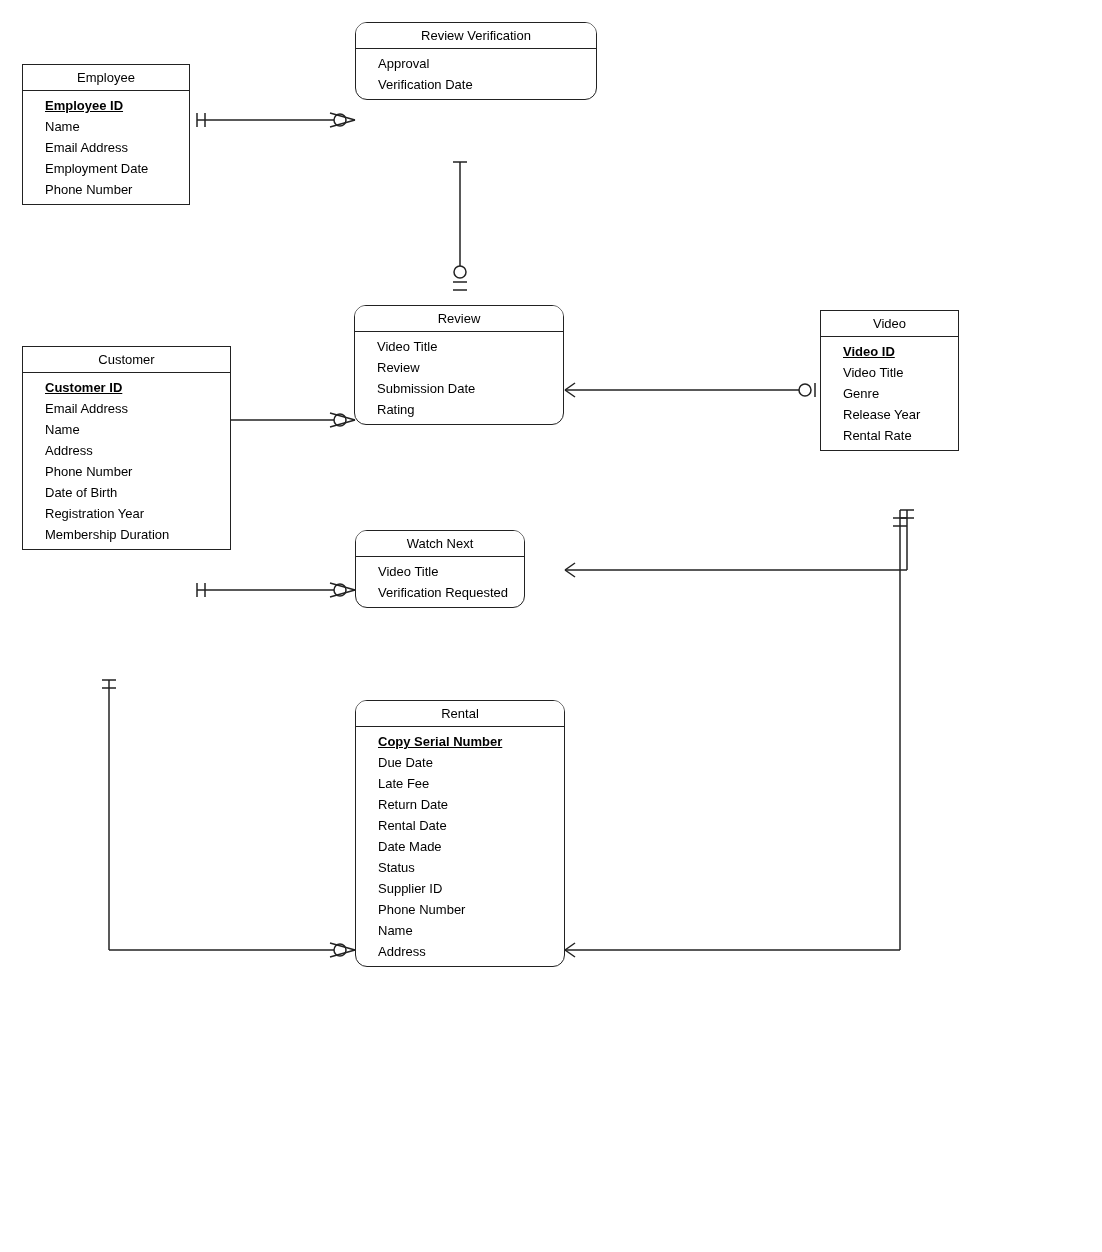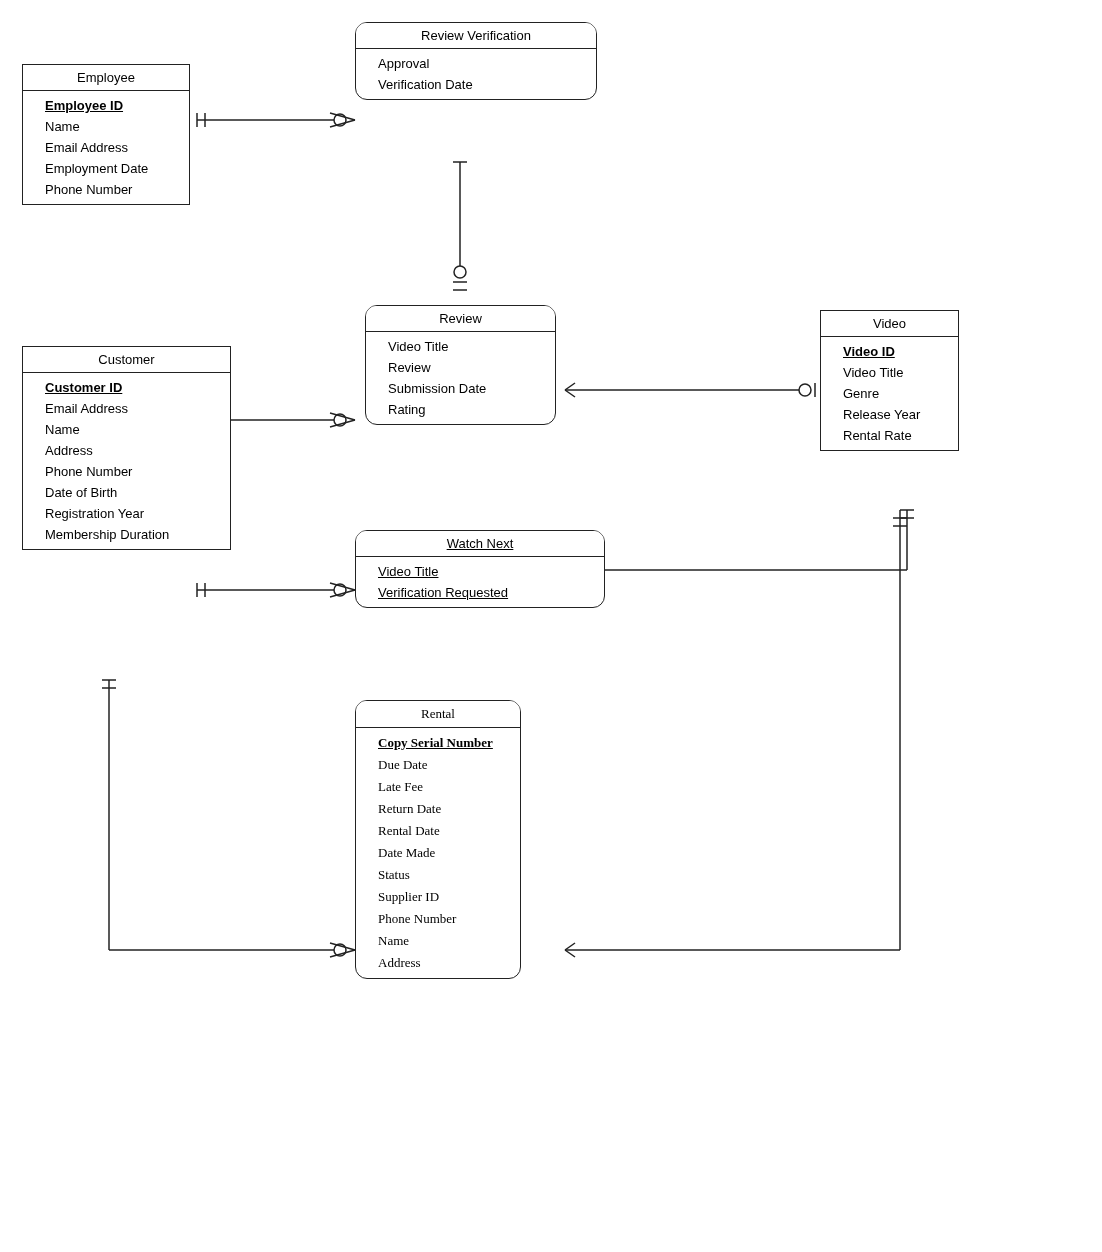--- a/index.html
+++ b/index.html
@@ -195,50 +195,50 @@
       <div class="entity-field">Email Address</div>
       <div class="entity-field">Name</div>
       <div class="entity-field">Address</div>
       <div class="entity-field">Phone Number</div>
       <div class="entity-field">Date of Birth</div>
       <div class="entity-field">Registration Year</div>
       <div class="entity-field">Membership Duration</div>
     </div>
   </div>
 
-  <div class="entity entity-rounded" style="left:365px; top:305px; width:191px;">
+  <div class="entity entity-rounded" style="left:354px; top:305px; width:210px;">
     <div class="entity-header">Review</div>
     <div class="entity-body">
       <div class="entity-field">Video Title</div>
       <div class="entity-field">Review</div>
       <div class="entity-field">Submission Date</div>
       <div class="entity-field">Rating</div>
     </div>
   </div>
 
   <div class="entity entity-rect" style="left:820px; top:310px; width:139px;">
     <div class="entity-header">Video</div>
     <div class="entity-body">
       <div class="entity-field pk">Video ID</div>
       <div class="entity-field">Video Title</div>
       <div class="entity-field">Genre</div>
       <div class="entity-field">Release Year</div>
       <div class="entity-field">Rental Rate</div>
     </div>
   </div>
 
-  <div class="entity entity-rounded" style="left:355px; top:530px; width:250px;text-decoration:underline;">
+  <div class="entity entity-rounded" style="left:355px; top:530px; width:170px;">
     <div class="entity-header">Watch Next</div>
     <div class="entity-body">
       <div class="entity-field">Video Title</div>
       <div class="entity-field">Verification Requested</div>
     </div>
   </div>
 
-  <div class="entity entity-rounded" style="left:355px; top:700px; width:166px;font-family:Liberation Serif, serif;">
+  <div class="entity entity-rounded" style="left:355px; top:700px; width:210px;">
     <div class="entity-header">Rental</div>
     <div class="entity-body">
       <div class="entity-field pk">Copy Serial Number</div>
       <div class="entity-field">Due Date</div>
       <div class="entity-field">Late Fee</div>
       <div class="entity-field">Return Date</div>
       <div class="entity-field">Rental Date</div>
       <div class="entity-field">Date Made</div>
       <div class="entity-field">Status</div>
       <div class="entity-field">Supplier ID</div>

